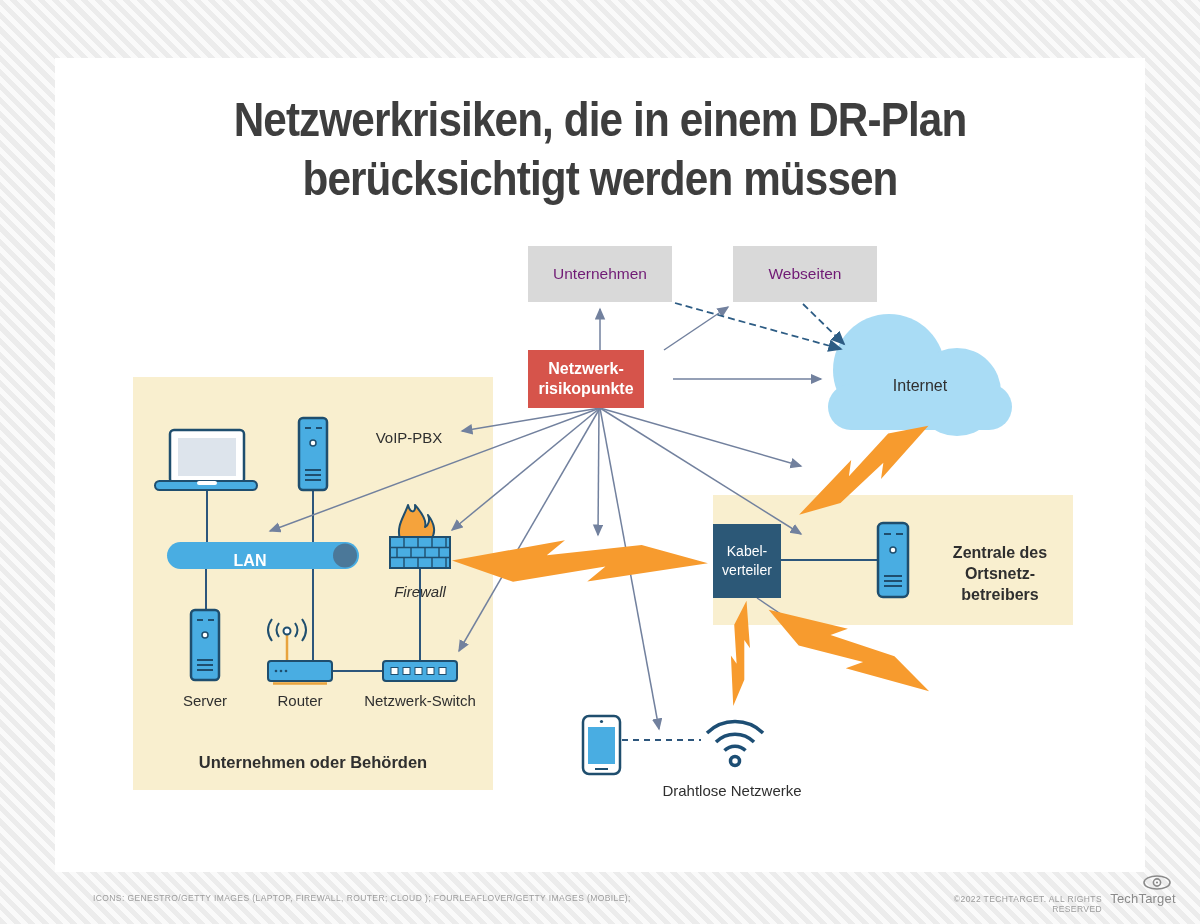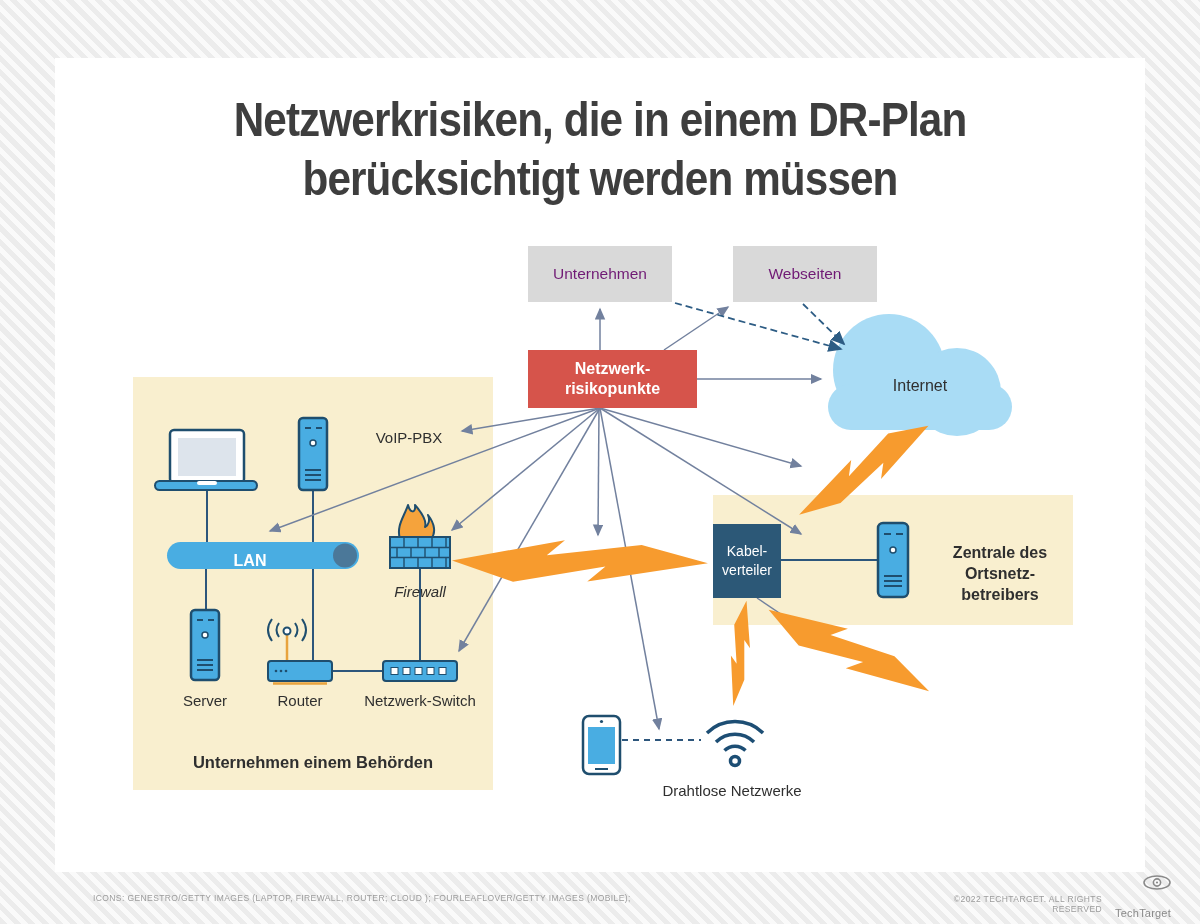--- a/index.html
+++ b/index.html
@@ -21,42 +21,42 @@
   
   .lbl,.box{z-index:3;}
   #title{left:0;top:90px;width:1200px;text-align:center;color:#3e3e3e;
     font-weight:bold;font-size:48px;line-height:59px;letter-spacing:-1px;
     transform:scaleX(0.88);transform-origin:600px 0;z-index:3;}
   .box{display:flex;flex-direction:column;align-items:center;justify-content:center;
     text-align:center;}
   .gray{background:#d9d9d9;color:#701a75;font-size:15.5px;}
   #unternehmen-box{left:528px;top:246px;width:144px;height:56px;}
   #webseiten-box{left:733px;top:246px;width:144px;height:56px;}
-  #risiko-box{left:528px;top:350px;width:169px;height:58px;background:#d6544b;
+  #risiko-box{left:528px;top:350px;width:116px;height:58px;background:#d6544b;
     color:#fff;font-weight:bold;font-size:16px;line-height:20px;}
   #kv-box{left:713px;top:524px;width:68px;height:74px;background:#2c5877;
     color:#fff;font-size:14px;line-height:19px;text-align:right;}
   #wan-box{left:930px;top:690px;width:143px;height:57px;line-height:20px;}
   .lbl{color:#2f2f2f;font-size:15px;text-align:center;margin-top:6px;}
   #internet-label{left:850px;top:371px;width:140px;font-size:16px;}
   #voip-label{left:360px;top:423px;width:98px;text-align:center;}
   #lan-label{left:167px;top:546px;width:166px;color:#fff;font-weight:bold;font-size:16px;}
   #firewall-label{left:360px;top:577px;width:120px;font-style:italic;}
   #server-label{left:155px;top:686px;width:100px;}
   #router-label{left:250px;top:686px;width:100px;}
   #switch-label{left:335px;top:686px;width:170px;}
   #left-panel-caption{left:133px;top:747px;width:360px;font-weight:bold;font-size:16.5px;}
   #zentrale-label{left:935px;top:536px;width:130px;font-weight:bold;font-size:16px;line-height:21px;}
   #drahtlos-label{left:647px;top:776px;width:170px;}
   
   .footnote{color:#9c9c9c;font-size:8.5px;letter-spacing:0.4px;z-index:3;}
   #footer-credits{left:61px;top:893px;margin-left:32px;}
   #footer-copyright{left:930px;top:894px;width:172px;text-align:right;}
   #brand{left:1106px;top:875px;width:74px;text-align:center;color:#8a8a8a;z-index:3;}
-  #brand .brand-text{font-size:11px;letter-spacing:0.2px;margin-top:17px;}
+  #brand .brand-text{font-size:13px;letter-spacing:0.2px;margin-top:1px;}
 </style>
 </head>
 <body>
 
 <div id="page">
   <div id="card" class="abs"></div>
 
   <div id="title" class="abs">
     <div>Netzwerkrisiken, die in einem DR-Plan</div>
     <div>berücksichtigt werden müssen</div>
@@ -206,21 +206,21 @@
     <div>verteiler</div>
   </div>
 
   <div id="internet-label" class="abs lbl">Internet</div>
   <div id="voip-label" class="abs lbl">VoIP-PBX</div>
   <div id="lan-label" class="abs lbl">LAN</div>
   <div id="firewall-label" class="abs lbl">Firewall</div>
   <div id="server-label" class="abs lbl">Server</div>
   <div id="router-label" class="abs lbl">Router</div>
   <div id="switch-label" class="abs lbl">Netzwerk-Switch</div>
-  <div id="left-panel-caption" class="abs lbl">Unternehmen einem Behörden</div>
+  <div id="left-panel-caption" class="abs lbl">Unternehmen oder Behörden</div>
   <div id="zentrale-label" class="abs lbl">
     <div>Zentrale des</div>
     <div>Ortsnetz-</div>
     <div>betreibers</div>
   </div>
   <div id="drahtlos-label" class="abs lbl">Drahtlose Netzwerke</div>
 
   <div id="footer-credits" class="abs footnote">ICONS: GENESTRO/GETTY IMAGES (LAPTOP, FIREWALL, ROUTER; CLOUD ); FOURLEAFLOVER/GETTY IMAGES (MOBILE);</div>
   <div id="footer-copyright" class="abs footnote">©2022 TECHTARGET. ALL RIGHTS RESERVED</div>
   <div id="brand" class="abs">

